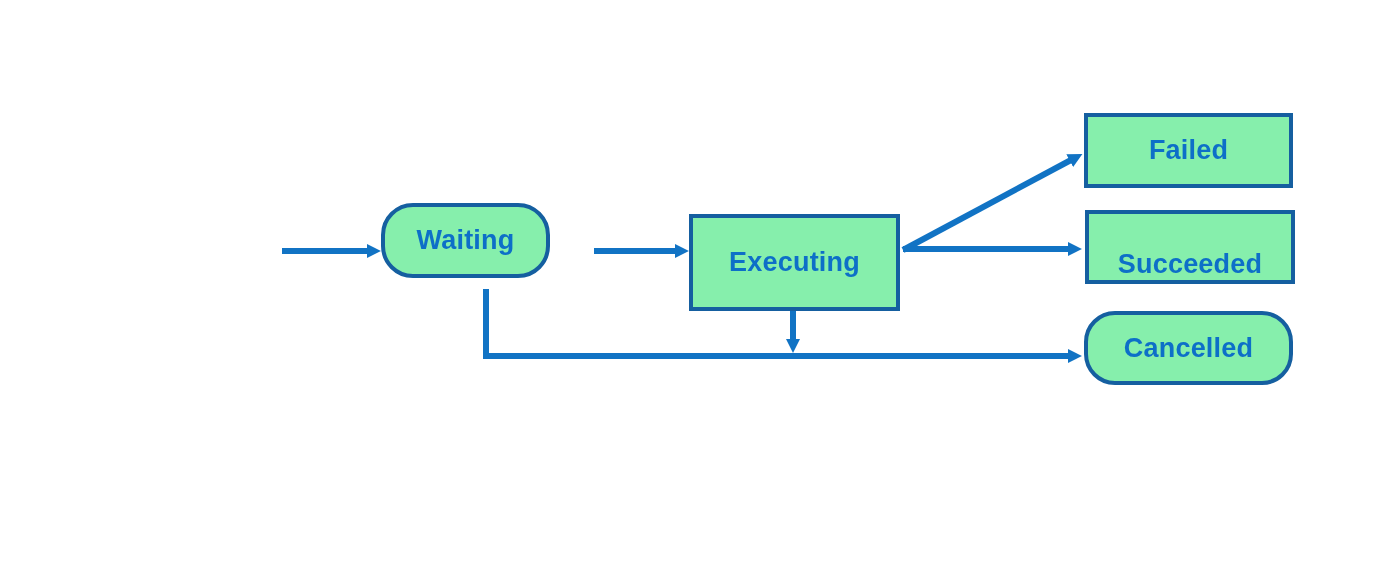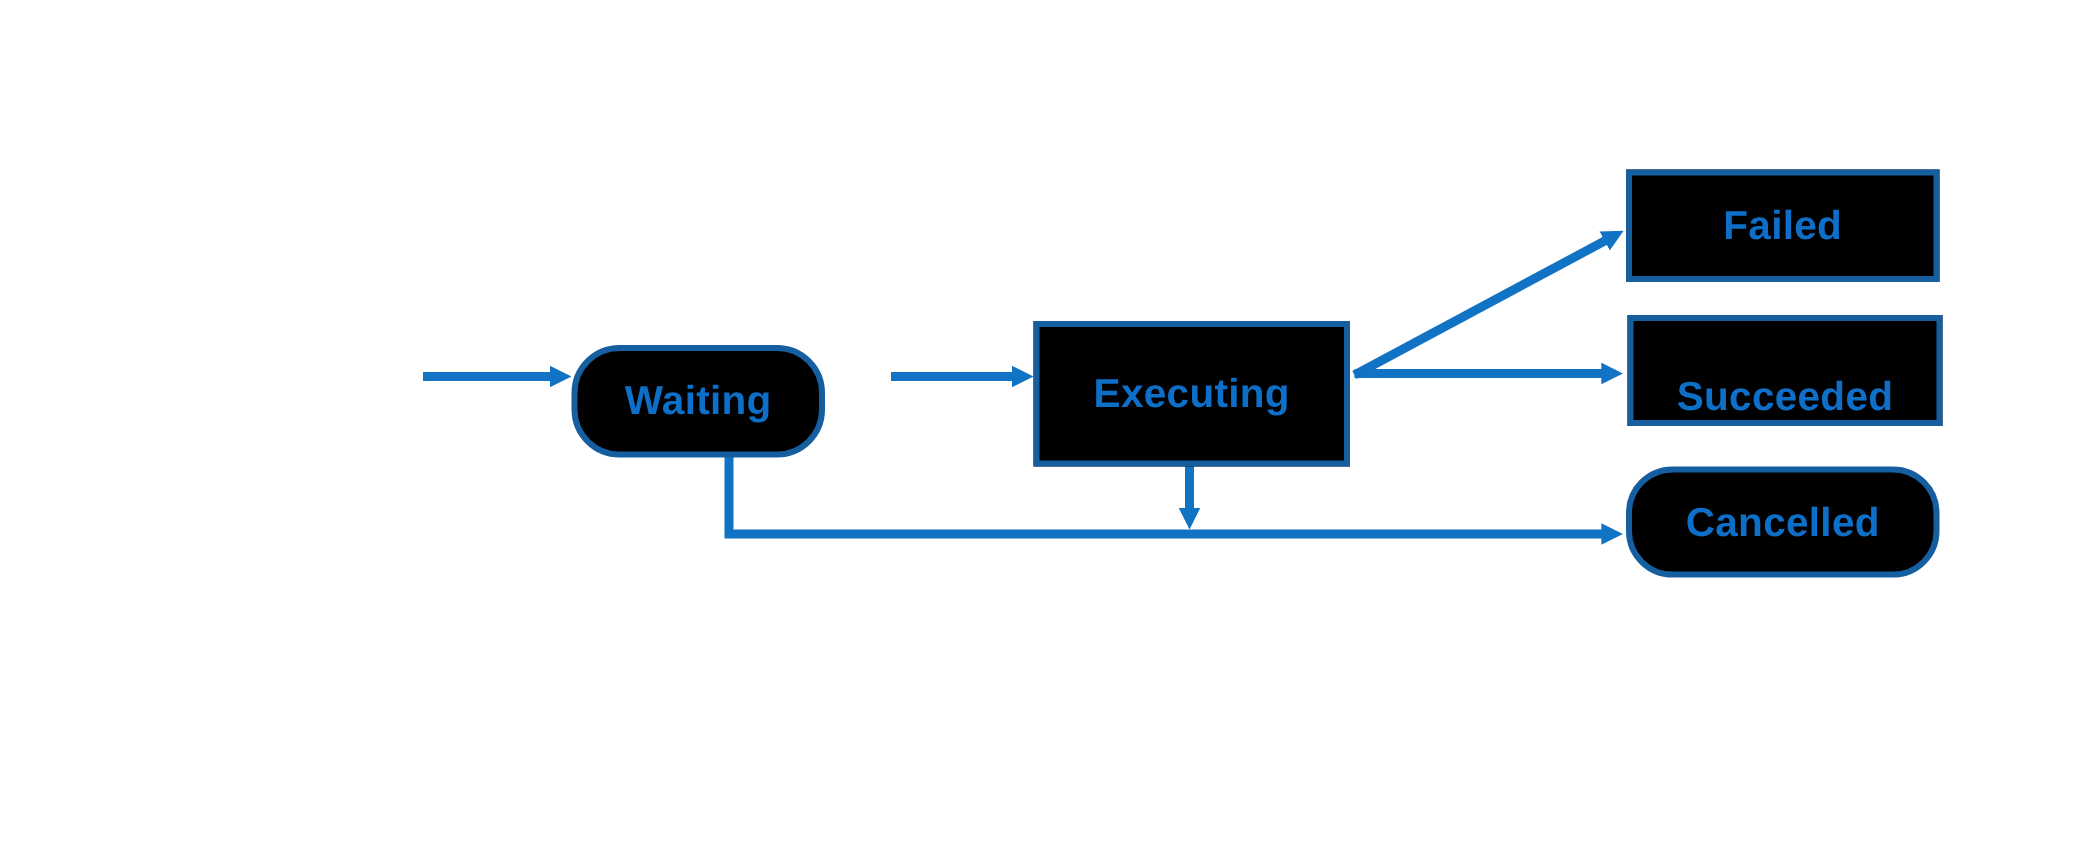--- a/index.html
+++ b/index.html
@@ -25,31 +25,31 @@
   .edge {
     fill: none;
     stroke: #1173c4;
     stroke-width: 6;
     stroke-linejoin: miter;
   }
   .node {
     position: absolute;
     box-sizing: border-box;
     border: 4px solid #155fa0;
-    background: #000000;
+    background: #86efac;
     display: flex;
     align-items: center;
     justify-content: center;
     font-size: 27px;
     font-weight: bold;
     color: #0d6fc8;
     letter-spacing: 0.2px;
   }
   .node-submitted { left: 68px;   top: 214px; width: 209px; height: 74px; }
-  .node-waiting   { left: 381px;  top: 230px; width: 169px; height: 75px; border-radius: 32px; }
+  .node-waiting   { left: 381px;  top: 203px; width: 169px; height: 75px; border-radius: 32px; }
   .node-executing { left: 689px;  top: 214px; width: 211px; height: 97px; }
   .node-failed    { left: 1084px; top: 113px; width: 209px; height: 75px; }
   .node-succeeded { left: 1085px; top: 210px; width: 210px; height: 74px; align-items: flex-end; }
   .node-cancelled { left: 1084px; top: 311px; width: 209px; height: 74px; border-radius: 31px; }
 </style>
 </head>
 <body>
 
 <div class="canvas">
 

